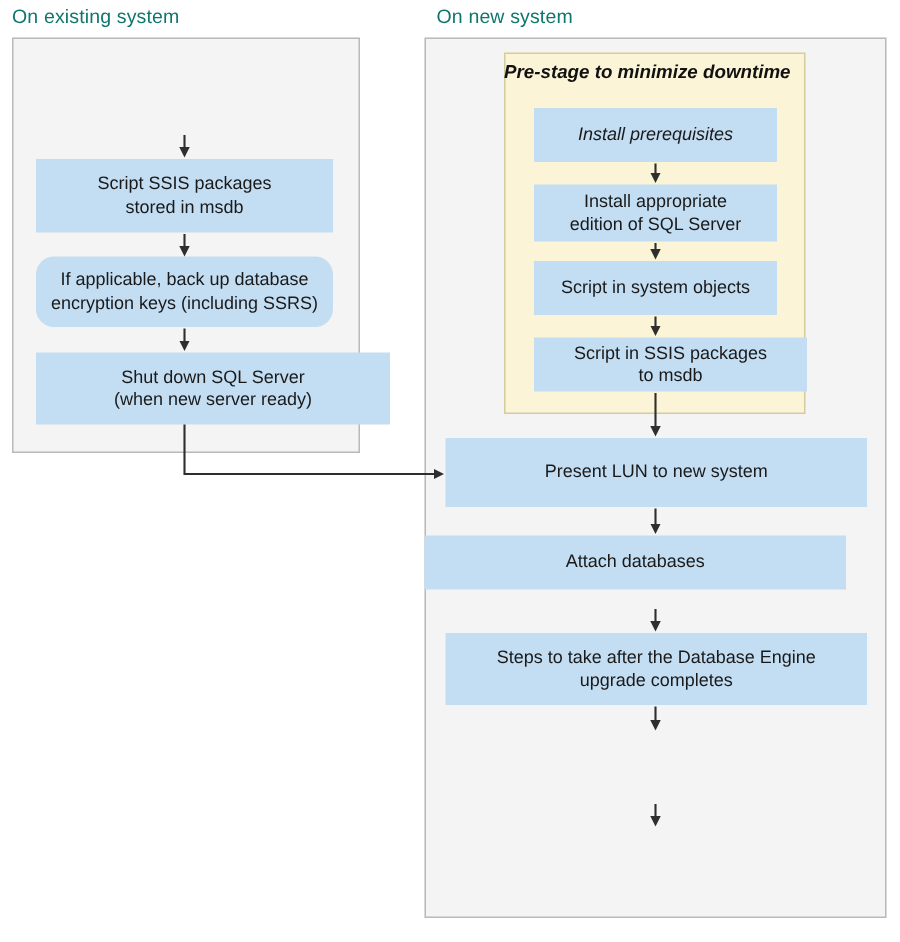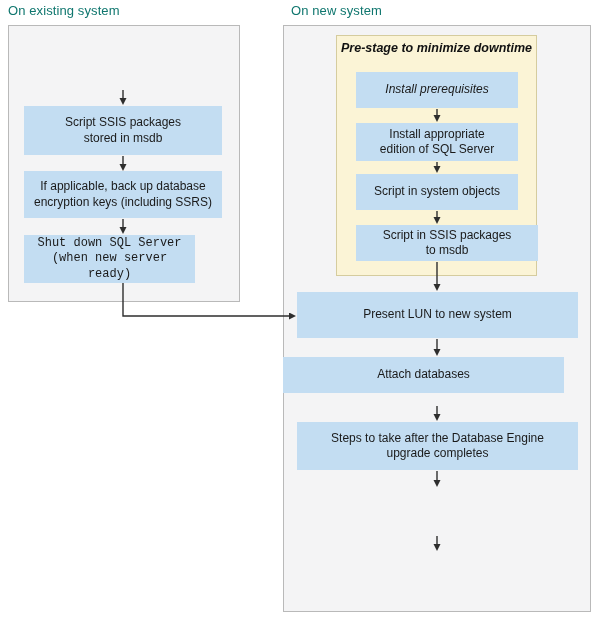--- a/index.html
+++ b/index.html
@@ -14,21 +14,21 @@
   }
   .panel {
     position:absolute; background:var(--panel-fill,#f4f4f5);
     border:1px solid var(--panel-border,#b9b9b9); box-sizing:border-box;
   }
   .prestage {
     position:absolute; background:var(--prestage-fill,#fbf4d6);
     border:1px solid var(--prestage-border,#d5cc9e); box-sizing:border-box;
   }
   .prestage-title {
-    position:absolute; left:336px; top:41px; width:201px; text-align:center;
+    position:absolute; left:336px; top:41px; width:201px; 
     font-size:12.5px; font-weight:bold; font-style:italic; color:#111111;
   }
   .node {
     position:absolute; background:var(--box-fill,#c3ddf2); box-sizing:border-box;
     display:flex; align-items:center; justify-content:center; text-align:center;
     font-size:12px; line-height:15.5px; color:#1a1a1a; white-space:pre-line;
     padding:2px 4px;
   }
   svg.arrows { position:absolute; left:0; top:0; pointer-events:none; }
 </style>
@@ -41,23 +41,23 @@
   <div class="col-header" style="left:291px; top:3px;">On new system</div>
 
   <div class="panel" style="left:8px; top:25px; width:232px; height:277px;"></div>
   <div class="panel" style="left:283px; top:25px; width:308px; height:587px;"></div>
 
   <div class="prestage" style="left:336px; top:35px; width:201px; height:241px;"></div>
   <div class="prestage-title">Pre-stage to minimize downtime</div>
 
   <div class="node" style="left:24px; top:106px; width:198px; height:49px;">Script SSIS packages
 stored in msdb</div>
-  <div class="node" style="left:24px; top:171px; width:198px; height:47px;">If applicable, back up database
+  <div class="node" style="left:24px; top:171px; width:198px; height:47px;border-radius:12px;">If applicable, back up database
 encryption keys (including SSRS)</div>
-  <div class="node" style="left:24px; top:235px; width:171px; height:48px;font-family:Liberation Mono, monospace;">Shut down SQL Server
+  <div class="node" style="left:24px; top:235px; width:236px; height:48px;">Shut down SQL Server
 (when new server ready)</div>
 
   <div class="node" style="left:356px; top:72px;  width:162px; height:36px;font-style:italic;">Install prerequisites</div>
   <div class="node" style="left:356px; top:174px; width:162px; height:36px;">Script in system objects</div>
   <div class="node" style="left:356px; top:123px; width:162px; height:38px;">Install appropriate
 edition of SQL Server</div>
   <div class="node" style="left:356px; top:225px; width:182px; height:36px;">Script in SSIS packages
 to msdb</div>
 
   <div class="node" style="left:297px; top:292px; width:281px; height:46px;">Present LUN to new system</div>

